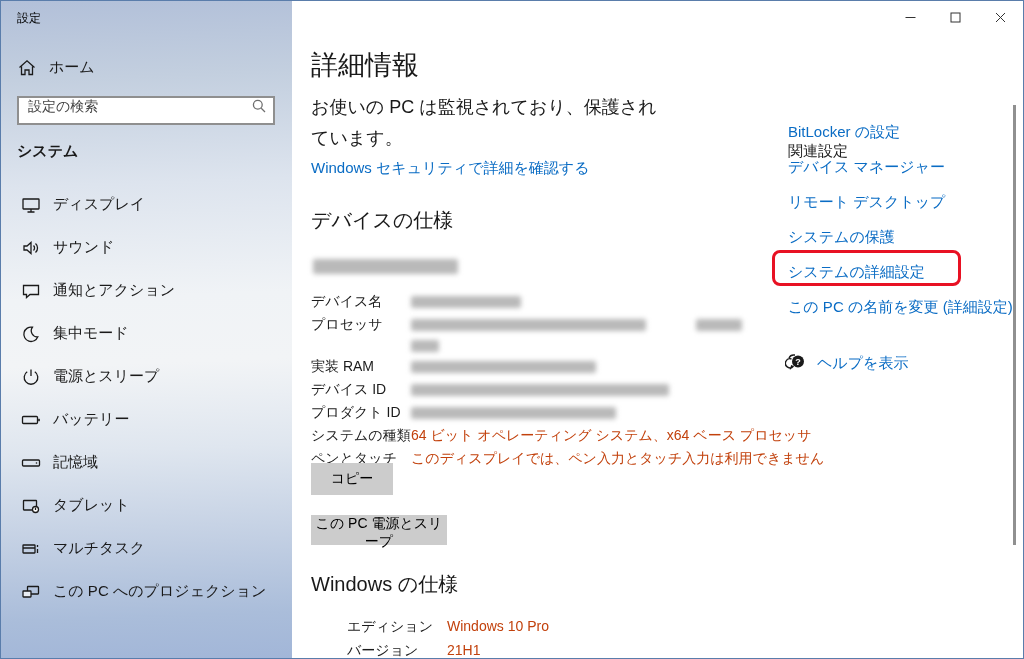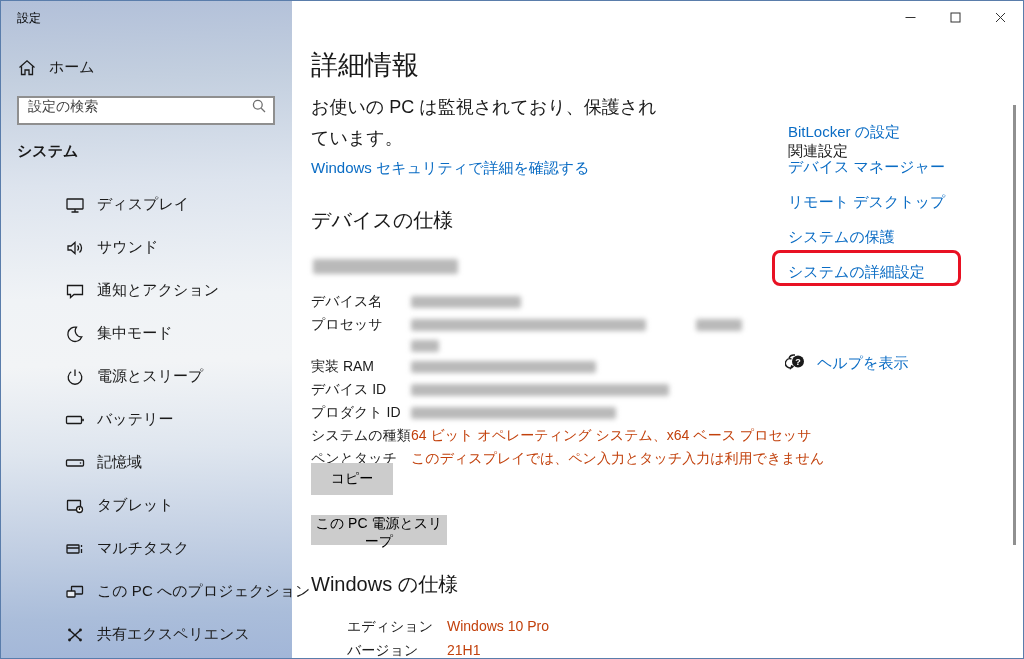--- a/index.html
+++ b/index.html
@@ -30,21 +30,21 @@
   }
   .search-box input {
     flex:1; border:none; outline:none; font-size:14px; background:transparent;
     font-family:inherit; color:#222; min-width:0;
   }
   .search-box input::placeholder { color:#444; opacity:1; }
   .side-section-title { position:absolute; left:16px; top:141px; font-size:15px; font-weight:bold; }
   .nav { position:absolute; left:0; top:182px; width:100%; }
   .nav-item {
     height:43px; display:flex; align-items:center; padding-left:20px; gap:12px;
-    font-size:15px; cursor:default; white-space:nowrap;margin-left:44px;
+    font-size:15px; cursor:default; white-space:nowrap;
   }
   .icon { width:20px; height:20px; flex:0 0 20px; display:inline-block; }
   .icon svg { width:100%; height:100%; display:block; }
 
   
   .page-title { position:absolute; left:310px; top:46px; font-size:27px; font-weight:400; color:#191919;text-align:right; }
   .security-status {
     position:absolute; left:310px; top:91px; width:470px;
     font-size:18px; line-height:31px; color:#191919; white-space:pre-line;
   }
@@ -206,33 +206,20 @@
       <span>マルチタスク</span>
     </div>
     <div class="nav-item">
       <span class="icon">
           <svg viewBox="0 0 20 20" fill="none" stroke="#1a1a1a" stroke-width="1.3">
             <rect x="6.5" y="4.5" width="11" height="7.5" rx="0.5"></rect>
             <rect x="2" y="9" width="8" height="6" rx="0.5" fill="#e9edf3"></rect>
           </svg>
         </span>
       <span>この PC へのプロジェクション</span>
-    </div>
-    <div class="nav-item">
-      <span class="icon">
-          <svg viewBox="0 0 20 20" fill="none" stroke="#1a1a1a" stroke-width="1.5">
-            <path d="M4.5 5 L15.5 15"></path>
-            <path d="M15.5 5 L4.5 15"></path>
-            <circle cx="4.5" cy="5" r="1.4" fill="#1a1a1a" stroke="none"></circle>
-            <circle cx="15.5" cy="5" r="1.4" fill="#1a1a1a" stroke="none"></circle>
-            <circle cx="4.5" cy="15" r="1.4" fill="#1a1a1a" stroke="none"></circle>
-            <circle cx="15.5" cy="15" r="1.4" fill="#1a1a1a" stroke="none"></circle>
-          </svg>
-        </span>
-      <span>共有エクスペリエンス</span>
     </div>
   </div>
 </div>
 
 <div class="win-controls">
   <button class="win-btn" aria-label="minimize">
     <svg width="11" height="11" viewBox="0 0 11 11">
         <path d="M0.5 5.5 H10.5" stroke="#333" stroke-width="1"></path>
       </svg>
   </button>
@@ -320,20 +307,23 @@
     </div>
   <div class="related-link">
       <a class="link">リモート デスクトップ</a>
     </div>
   <div class="related-link">
       <a class="link">システムの保護</a>
     </div>
   <div class="related-link">
       <a class="link">システムの詳細設定</a>
     </div>
+  <div class="related-link">
+      <a class="link">この PC の名前を変更 (詳細設定)</a>
+    </div>
 </div>
 
 <div class="annotation-box"></div>
 
 <div class="help-row">
   <span class="icon">
     <svg viewBox="0 0 22 22">
         <path d="M4 6 a5 5 0 0 1 5 -3 l1 0" fill="none" stroke="#1a1a1a" stroke-width="1.4"></path>
         <path d="M3.5 8 a4.5 4.5 0 1 0 2 7 l-2.5 2 l0.8 -2.8" fill="none" stroke="#1a1a1a" stroke-width="1.4" transform="translate(3,-1)"></path>
         <circle cx="13" cy="9.5" r="6" fill="#1a1a1a"></circle>

